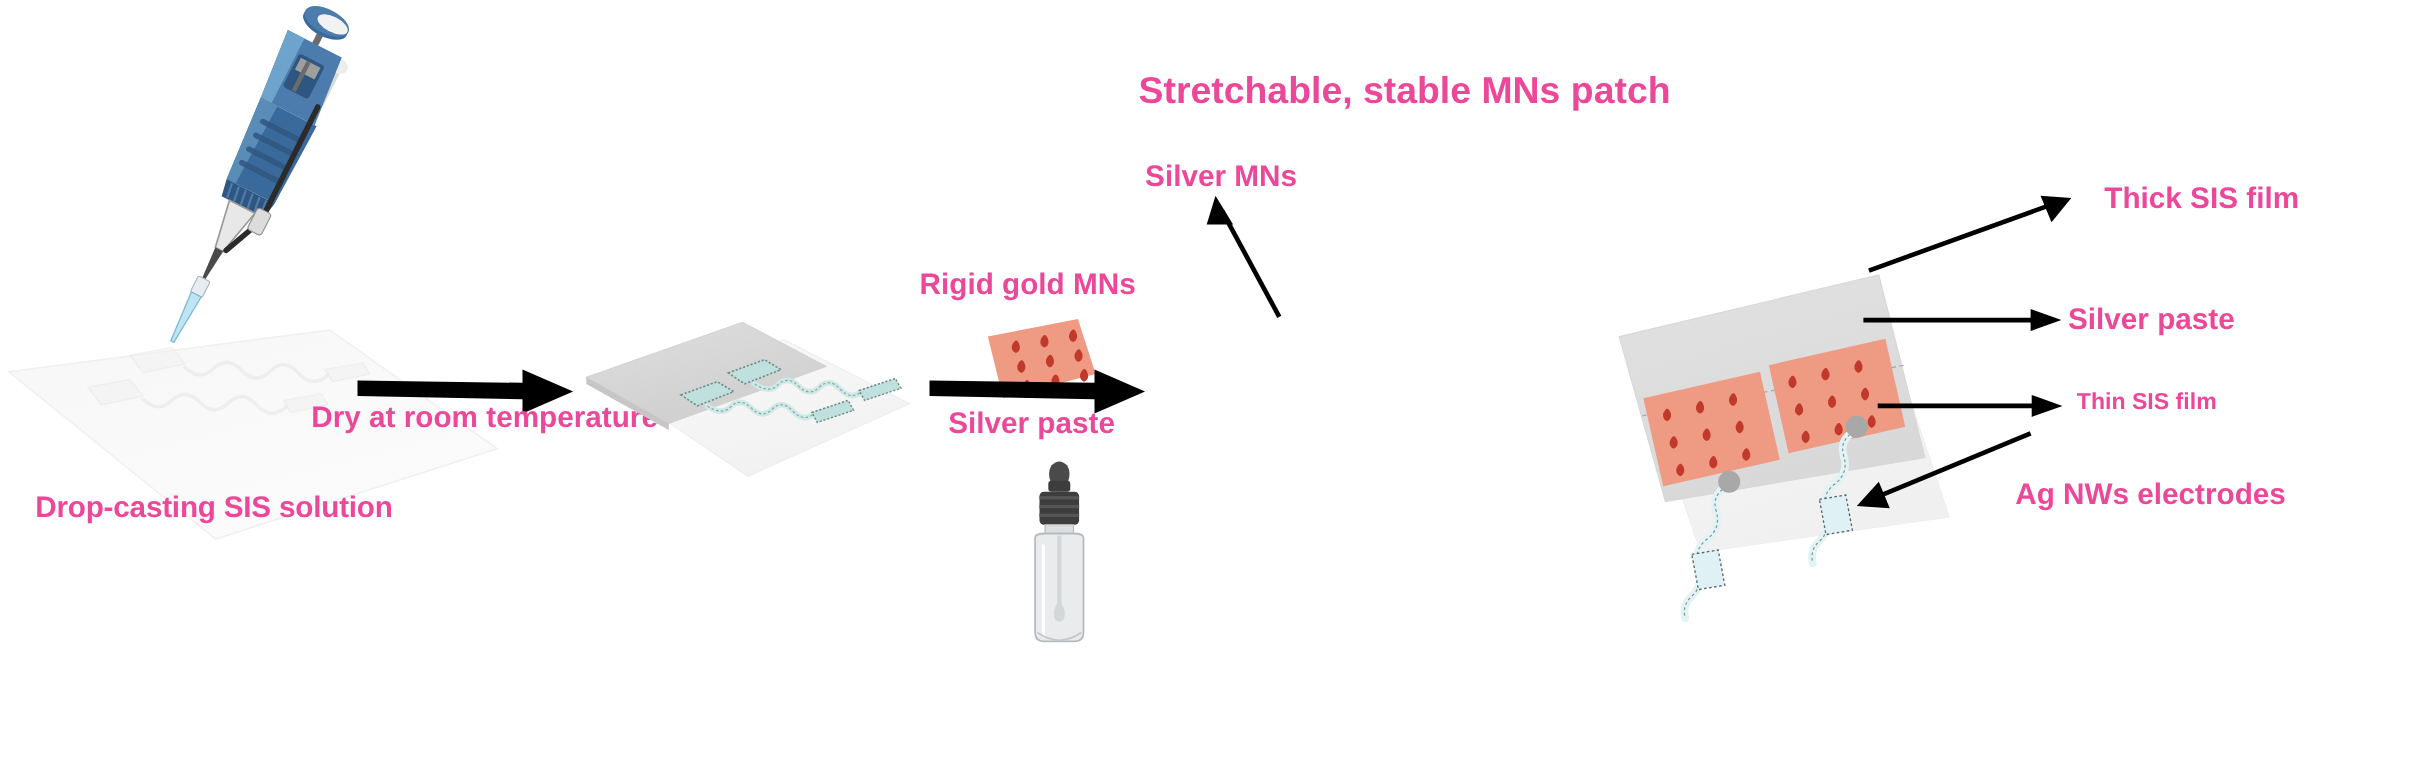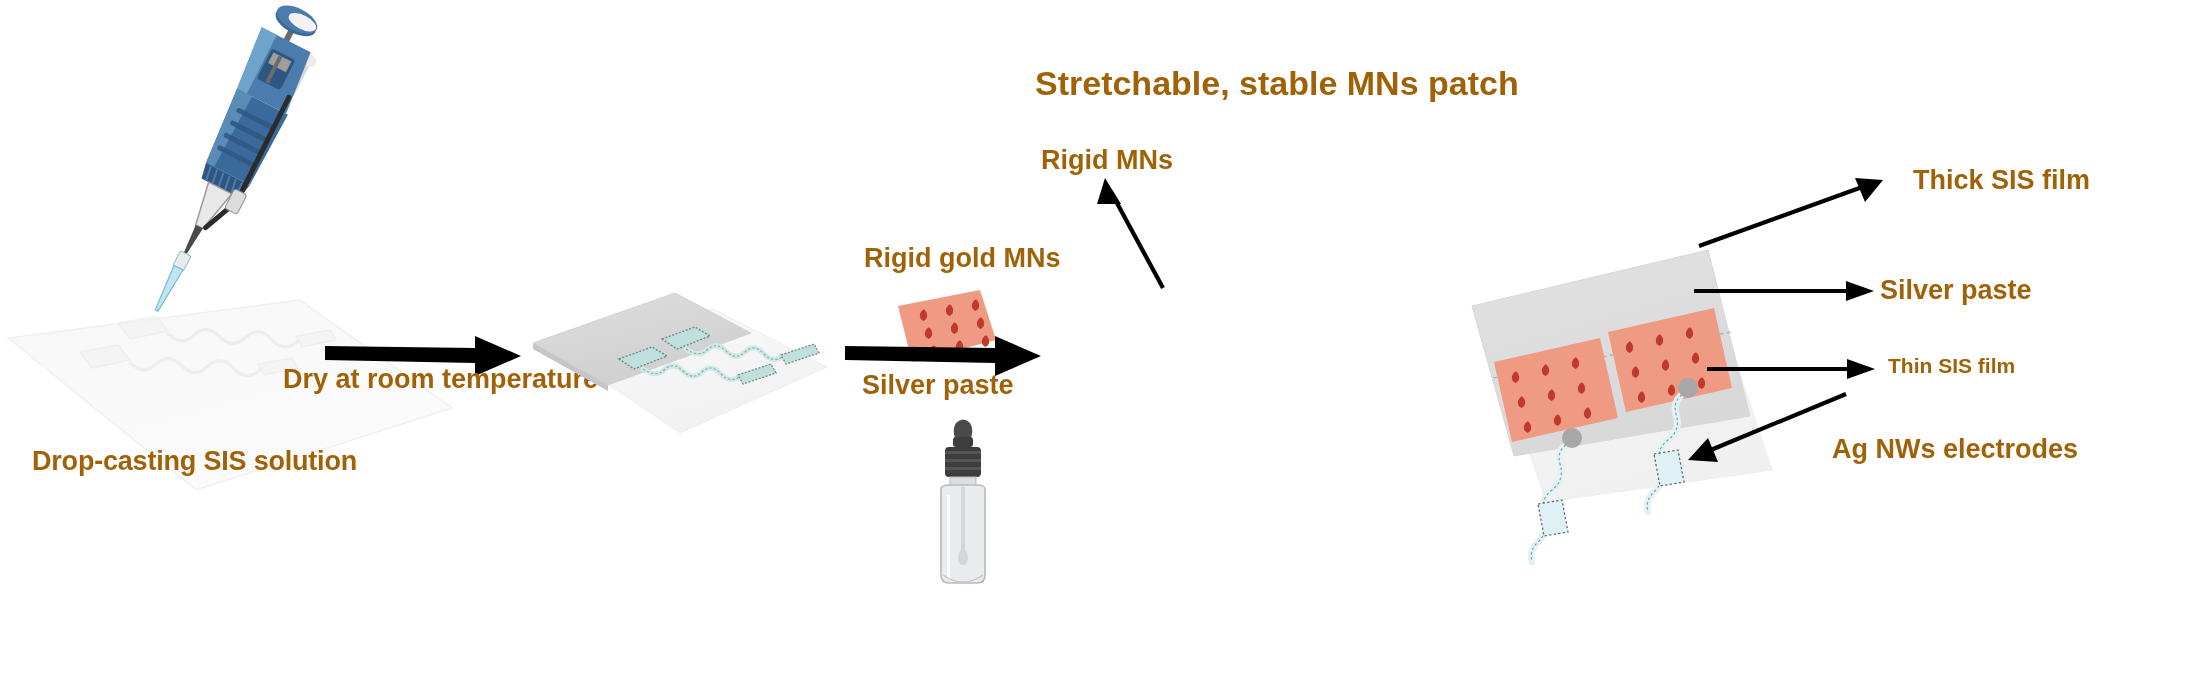--- a/index.html
+++ b/index.html
@@ -1,19 +1,19 @@
 <!DOCTYPE html>
 <html><head>
 <meta charset="utf-8">
 <style>
   html,body{margin:0;padding:0;background:#ffffff;}
   body{width:2191px;height:690px;position:relative;overflow:hidden;
        font-family:"Liberation Sans","DejaVu Sans",sans-serif;}
   .stage{position:absolute;inset:0;width:2191px;height:690px;}
-  .lbl{position:absolute;font-weight:bold;color:#a16207;white-space:nowrap;line-height:1;}
+  .lbl{position:absolute;font-weight:bold;color:#ec4899;white-space:nowrap;line-height:1;}
   .fig{position:absolute;}
   svg{display:block;overflow:visible;}
 </style>
 </head>
 <body>
 
 <div class="stage">
 
   <div class="fig" style="left:118px;top:0px;">
     <svg width="250" height="260" viewBox="0 0 250 260">
@@ -135,21 +135,21 @@
       </g>
 
       <g stroke="#6d8b89" stroke-width="1.3" stroke-dasharray="2,1.6">
         <path d="M223 120 L256 109 L261 118 L228 129 Z" fill="#bfe0dd"></path>
         <path d="M266 100 L299 89 L304 98 L271 109 Z" fill="#bfe0dd"></path>
       </g>
     </svg>
   </div>
 
 
-  <div class="lbl" style="left:864px;top:245px;font-size:27px;">Rigid gold MNs</div>
+  <div class="lbl" style="left:836px;top:245px;font-size:27px;">Rigid gold MNs</div>
 
   <div class="fig" style="left:880px;top:278px;">
     <svg width="130" height="100" viewBox="0 0 130 100">
       <path d="M18 28 L100 12 L116 62 L32 84 Z" fill="#ef9a82"></path>
       <g fill="#c0392b">
         <path d="M40 36 q4 -9 7 0 q1 5 -3.5 7 q-4.5 -2 -3.5 -7 Z"></path>
         <path d="M66 31 q4 -9 7 0 q1 5 -3.5 7 q-4.5 -2 -3.5 -7 Z"></path>
         <path d="M92 26 q4 -9 7 0 q1 5 -3.5 7 q-4.5 -2 -3.5 -7 Z"></path>
         <path d="M45 54 q4 -9 7 0 q1 5 -3.5 7 q-4.5 -2 -3.5 -7 Z"></path>
         <path d="M71 49 q4 -9 7 0 q1 5 -3.5 7 q-4.5 -2 -3.5 -7 Z"></path>
@@ -250,21 +250,21 @@
       <circle cx="122" cy="258" r="10" fill="#a8a8a8"></circle>
       <circle cx="238" cy="208" r="10" fill="#a8a8a8"></circle>
 
       <g fill="#dff1f5" stroke="#55666b" stroke-width="1.2" stroke-dasharray="2.4,2.2">
         <path d="M88 354 L112 350 L118 382 L94 386 Z" transform="translate(0,-30)"></path>
         <path d="M204 304 L228 300 L234 332 L210 336 Z" transform="translate(0,-30)"></path>
       </g>
     </svg>
   </div>
 
-  <div class="lbl" style="left:1041px;top:147px;font-size:27px;">Rigid MNs</div>
+  <div class="lbl" style="left:1041px;top:147px;font-size:27px;">Silver MNs</div>
   <div class="fig" style="left:1085px;top:170px;">
     <svg width="90" height="120" viewBox="0 0 90 120">
       <path d="M78 118 L26 22" stroke="#000" stroke-width="4.2" fill="none"></path>
       <path d="M20 8 L36 34 L12 34 Z" fill="#000"></path>
     </svg>
   </div>
 
   <div class="lbl" style="left:1885px;top:167px;font-size:27px;margin-left:28px;">Thick SIS film</div>
   <div class="fig" style="left:1695px;top:172px;">
     <svg width="200" height="80" viewBox="0 0 200 80">

